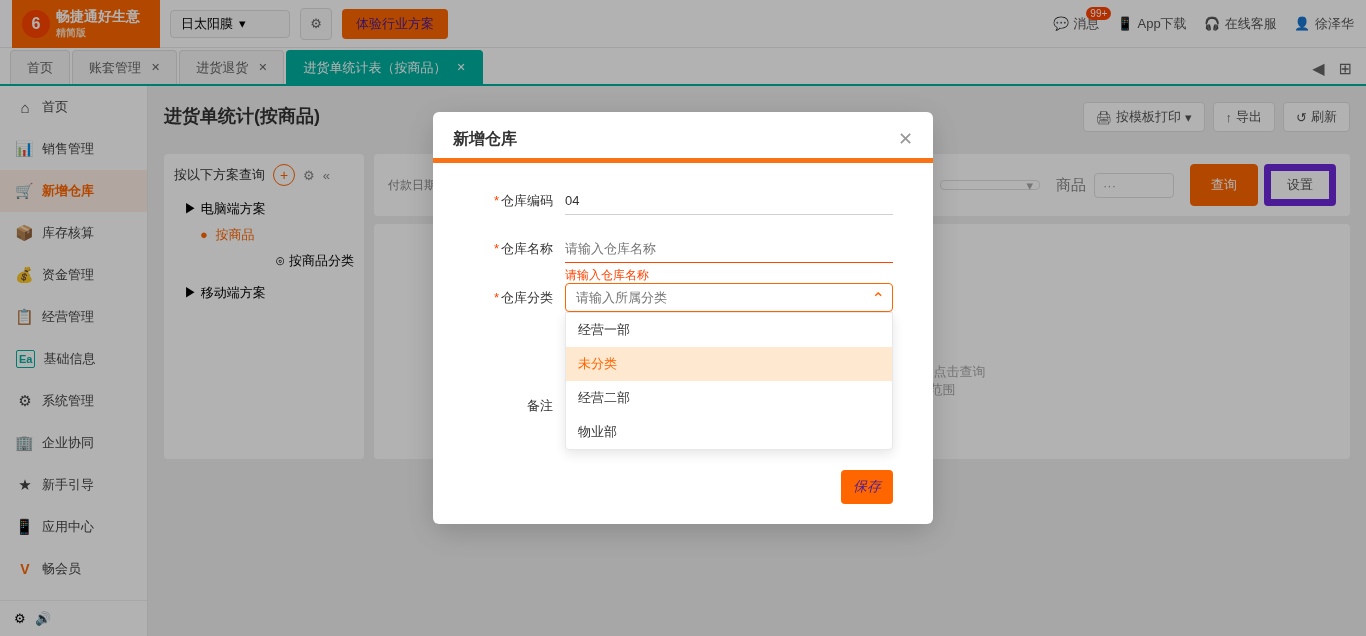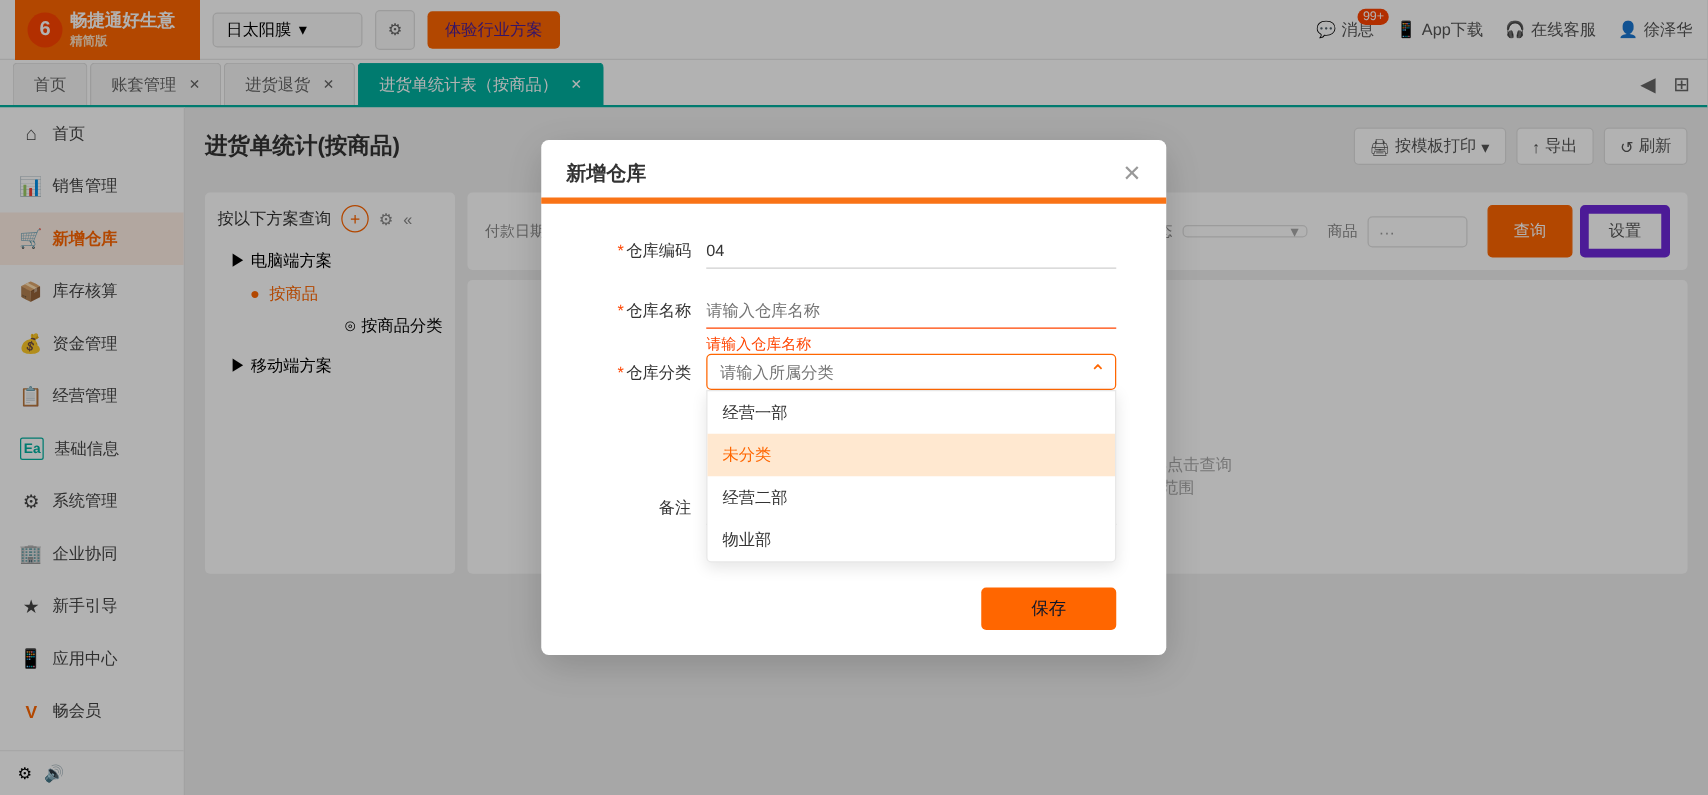--- a/index.html
+++ b/index.html
@@ -194,22 +194,22 @@
     }
     .dropdown-item {
       padding: 8px 12px; cursor: pointer; font-size: 13px; color: #333;
     }
     .dropdown-item.selected { background: #ffe8d0; color: #ff6600; }
 
     .dialog-footer {
       padding: 10px 40px 20px; display: flex; justify-content: flex-end; gap: 10px;
     }
     .btn-save {
-      background: #ff6600; color: #0f172a; border: none; border-radius: 4px;
-      padding: 8px 40px; font-size: 14px; cursor: pointer;
+      background: #ff6600; color: #4c1d95; border: none; border-radius: 4px;
+      padding: 8px 12px; font-size: 14px; cursor: pointer; font-style: italic;
     }
   </style>
 </head>
 <body>
 
 <div class="top-bar">
   <div class="logo-area">
     <div class="logo-icon">
       <span>6</span>
     </div>
@@ -389,21 +389,21 @@
             <span style="color:#888;font-size:12px;">付款日期</span>
             <div style="border:1px solid #e0e0e0;border-radius:4px;padding:4px 8px;font-size:13px;color:#999;min-width:200px;cursor:pointer;">...</div>
           </div>
           <div style="display:flex;align-items:center;gap:8px;">
             <span style="color:#888;font-size:12px;">单据状态</span>
             <div style="border:1px solid #e0e0e0;border-radius:4px;padding:4px 24px 4px 8px;font-size:13px;color:#999;min-width:100px;cursor:pointer;position:relative;">
               <span style="position:absolute;right:6px;top:50%;transform:translateY(-50%);color:#aaa;">▾</span>
             </div>
           </div>
           <div style="display:flex;align-items:center;gap:8px;">
-            <span style="color:#888;font-size:12px;">商品</span>
+            <span style="color:#888;font-size:15px;">商品</span>
             <div style="border:1px solid #e0e0e0;border-radius:4px;padding:4px 8px;font-size:13px;color:#999;min-width:80px;cursor:pointer;">···</div>
           </div>
           <div style="display:flex;gap:6px;">
             <button class="query-btn">查询</button>
             <button class="set-btn">设置</button>
           </div>
         </div>
 
         <div style="background:#fff;border-radius:4px;padding:60px 20px;text-align:center;">
           <div style="margin-bottom:16px;">

